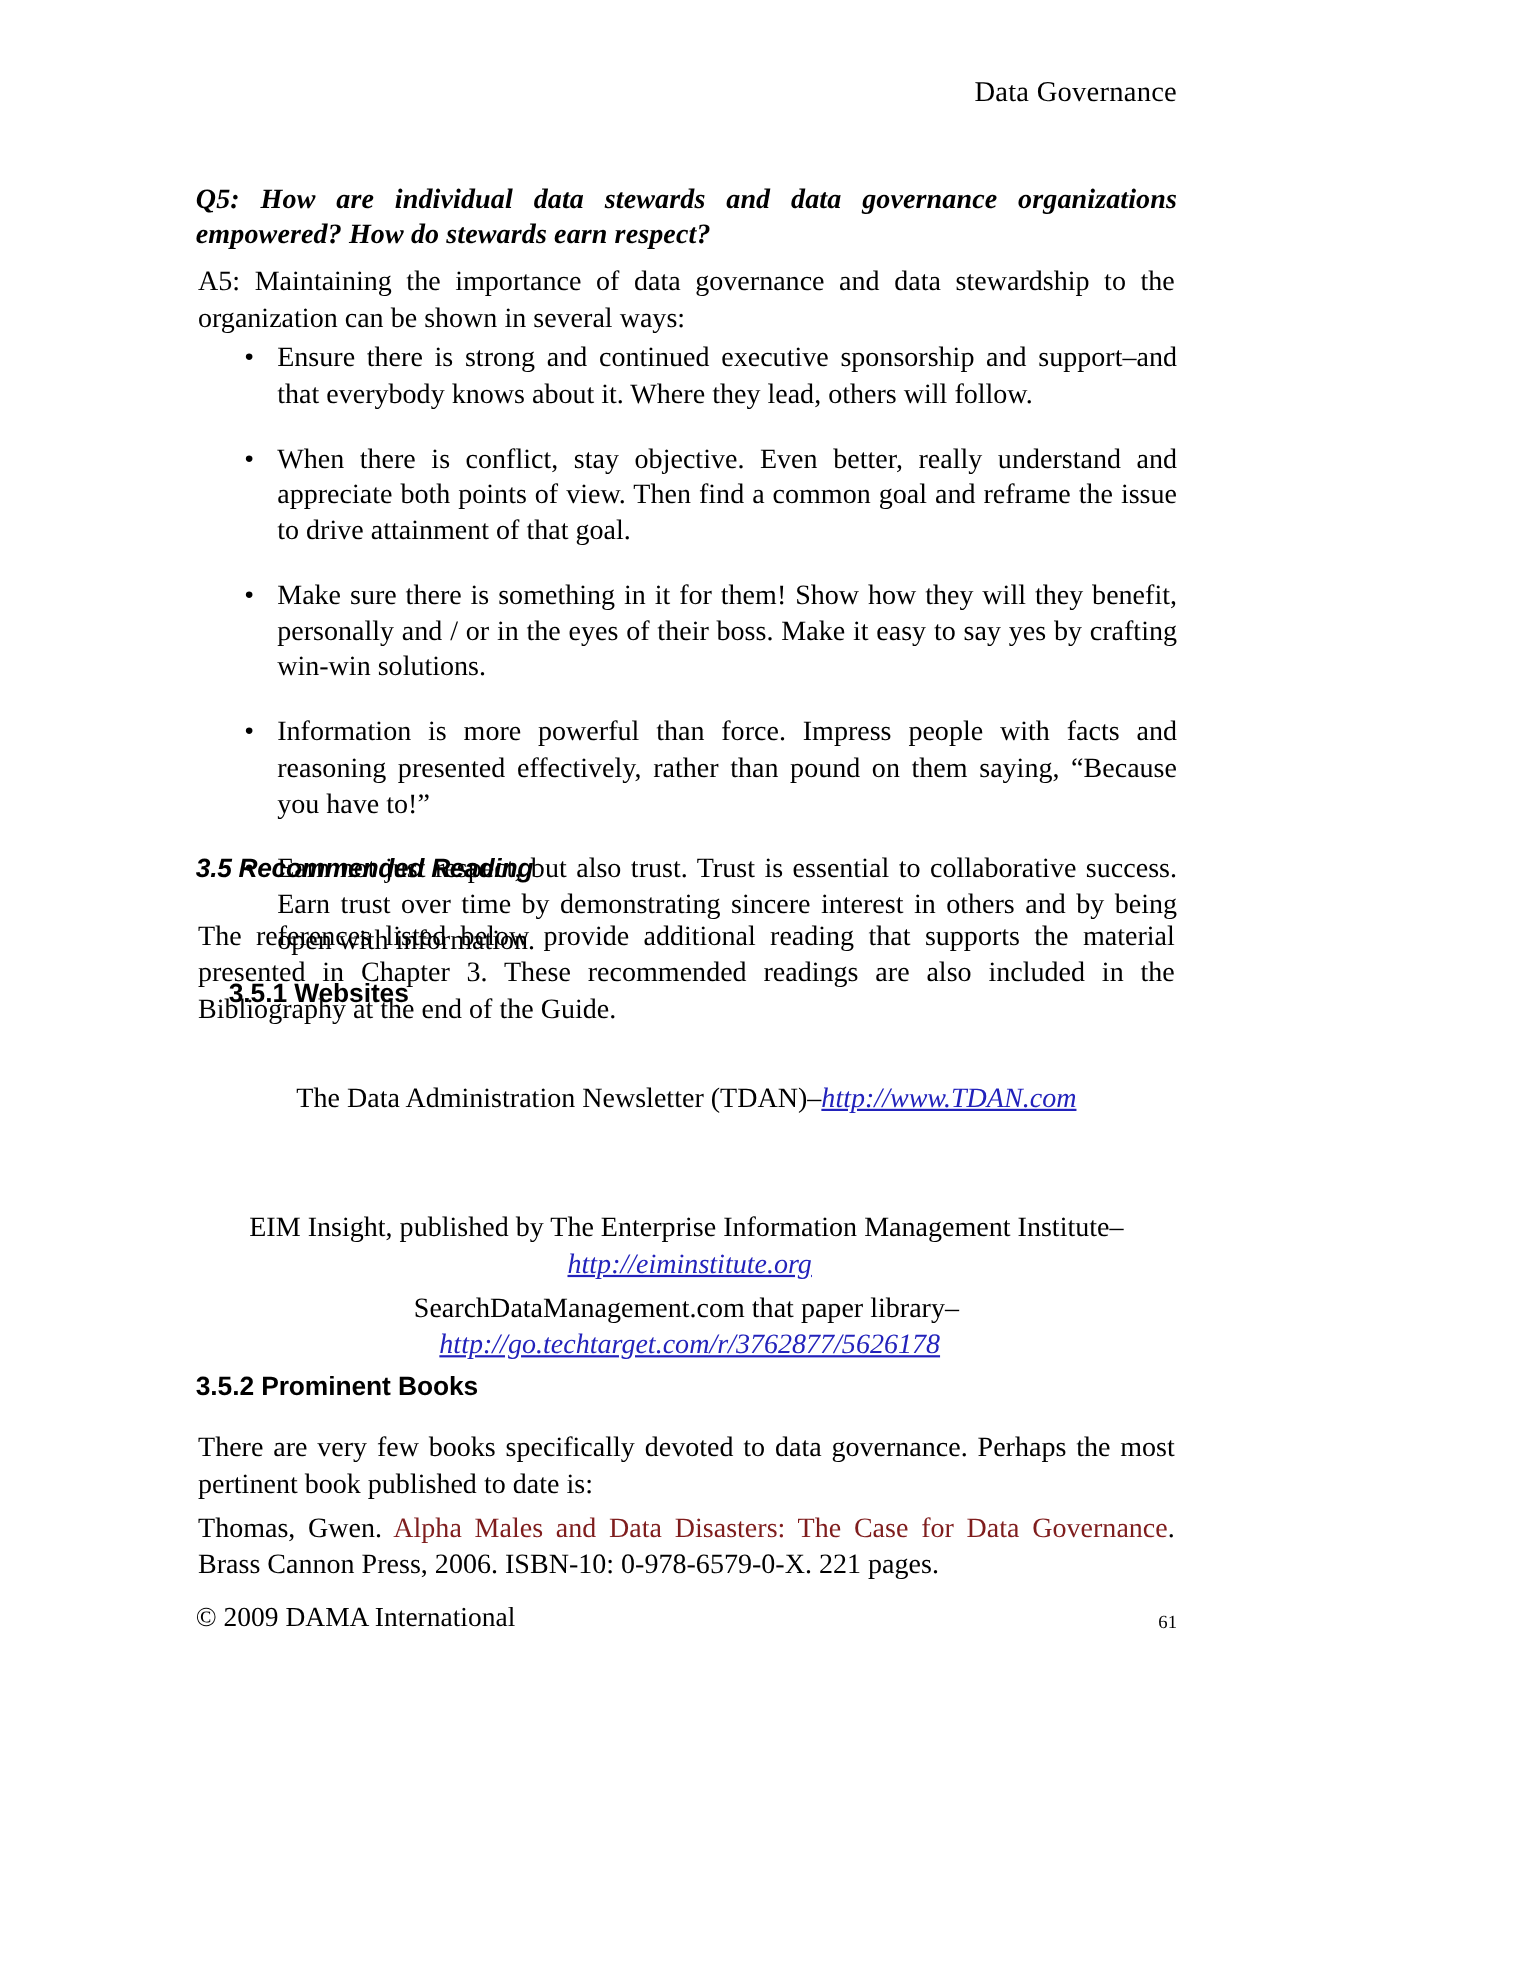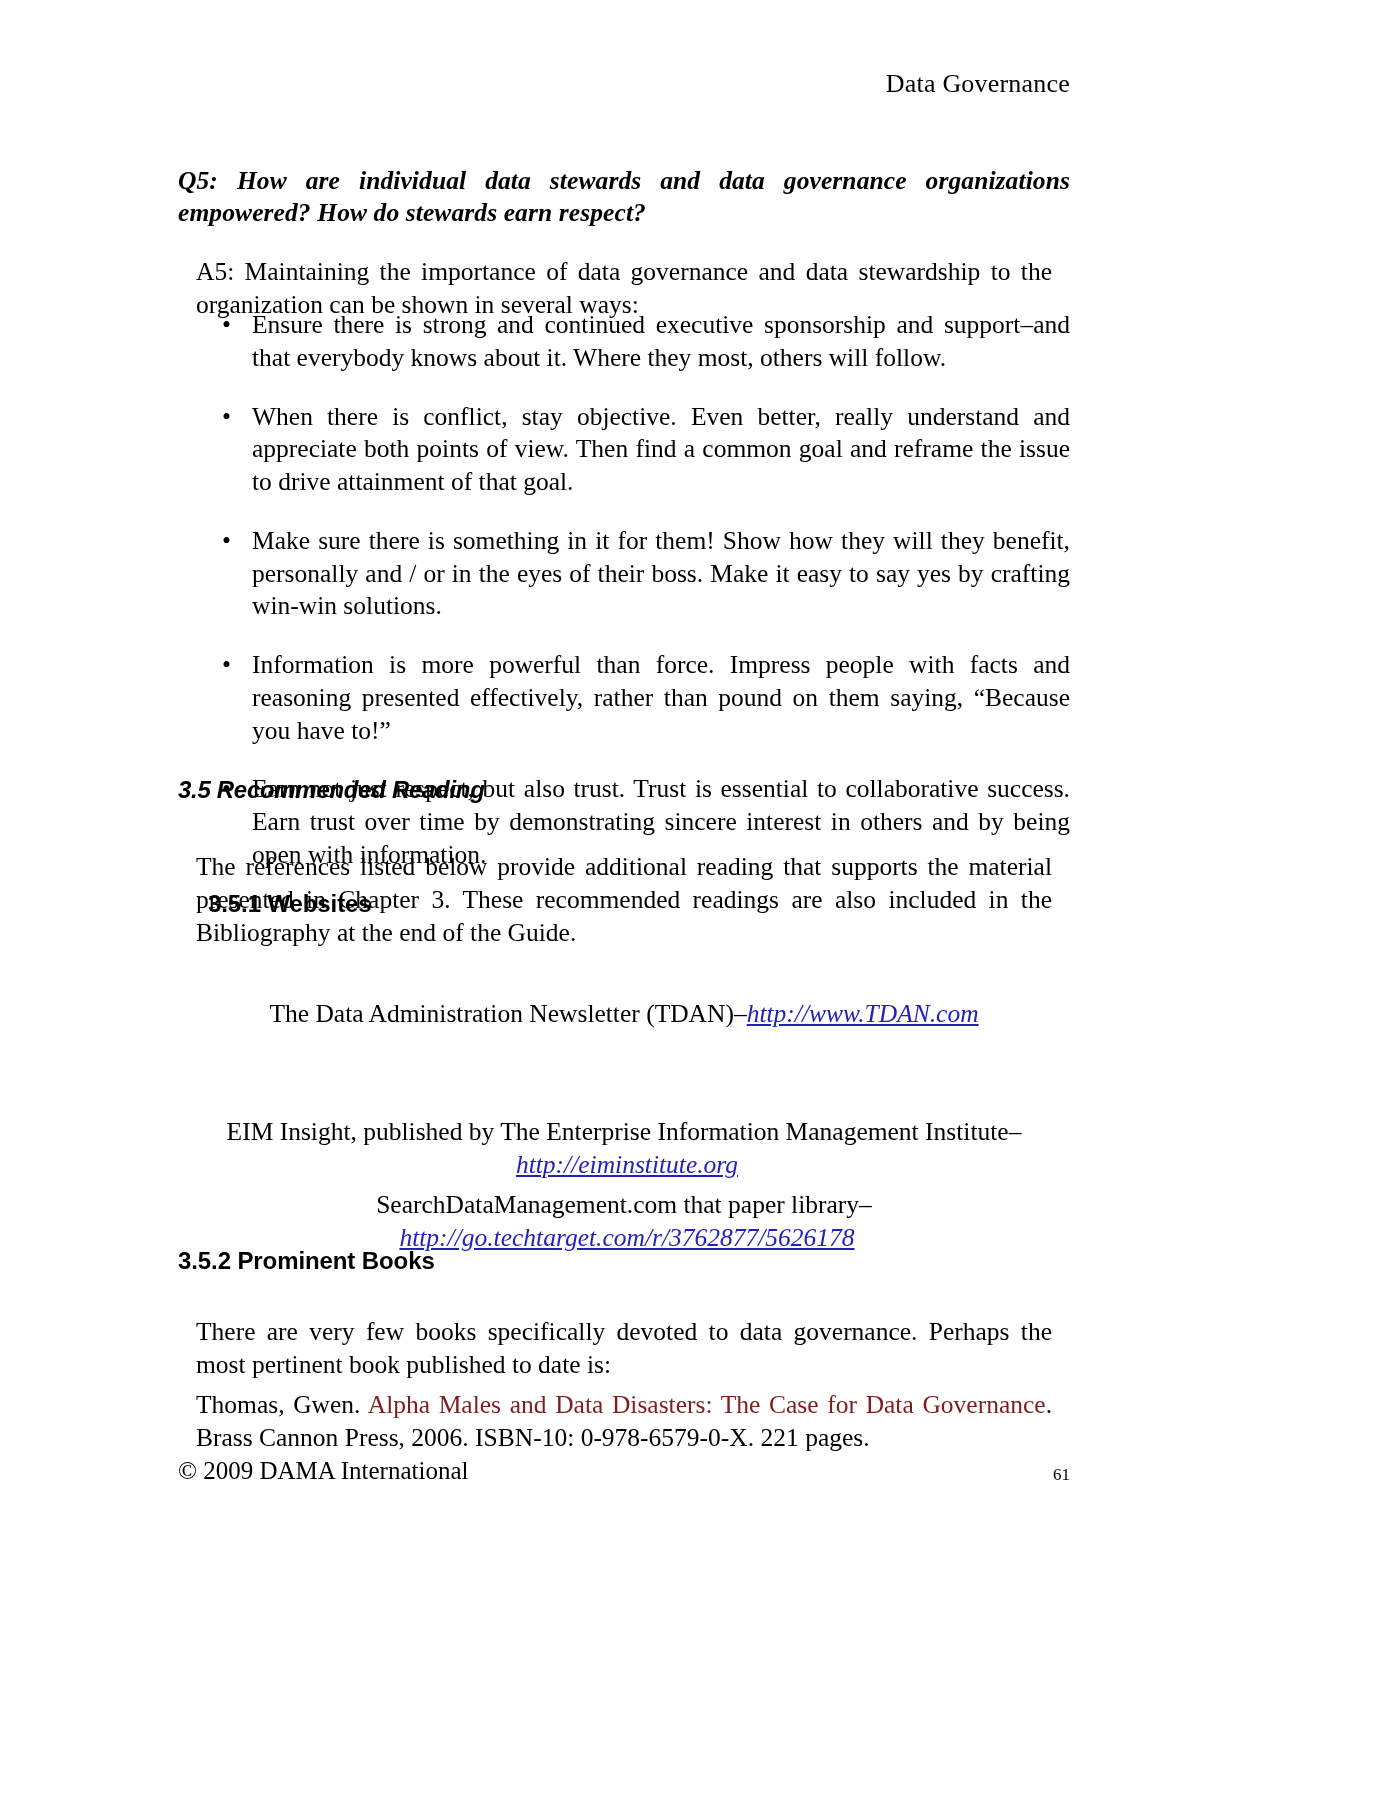--- a/index.html
+++ b/index.html
@@ -56,21 +56,21 @@
     font-size: 25.5px;
     line-height: 1.27;
     text-align: justify;
     margin: 0;
     letter-spacing: .1px;
   }
   p.body {
     font-size: 25.5px;
     line-height: 1.285;
     text-align: justify;
-    margin: 18px;
+    margin: 2px;
     letter-spacing: 0;
   }
   p.body.left { text-align: center; }
 
   ul.bullets {
     list-style: none;
     margin: 0;
     padding: 0;
   }
   ul.bullets li {
@@ -138,21 +138,21 @@
   </div>
 
   <div class="blk" style="top:238px;">
     <p class="body">A5: Maintaining the importance of data governance and data stewardship to the organization can be shown in several ways:</p>
   </div>
 
   <div class="blk" style="top:309px;">
     <ul class="bullets">
       <li style="margin-bottom:26px;">
         <span class="bullet-dot">•</span>
-        <span>Ensure there is strong and continued executive sponsorship and support–and that everybody knows about it. Where they most, others will follow.</span>
+        <span>Ensure there is strong and continued executive sponsorship and support–and that everybody knows about it. Where they lead, others will follow.</span>
       </li>
       <li style="margin-bottom:26px;">
         <span class="bullet-dot">•</span>
         <span>When there is conflict, stay objective. Even better, really understand and appreciate both points of view. Then find a common goal and reframe the issue to drive attainment of that goal.</span>
       </li>
       <li style="margin-bottom:26px;">
         <span class="bullet-dot">•</span>
         <span>Make sure there is something in it for them! Show how they will they benefit, personally and / or in the eyes of their boss. Make it easy to say yes by crafting win-win solutions.</span>
       </li>
       <li style="margin-bottom:26px;">

